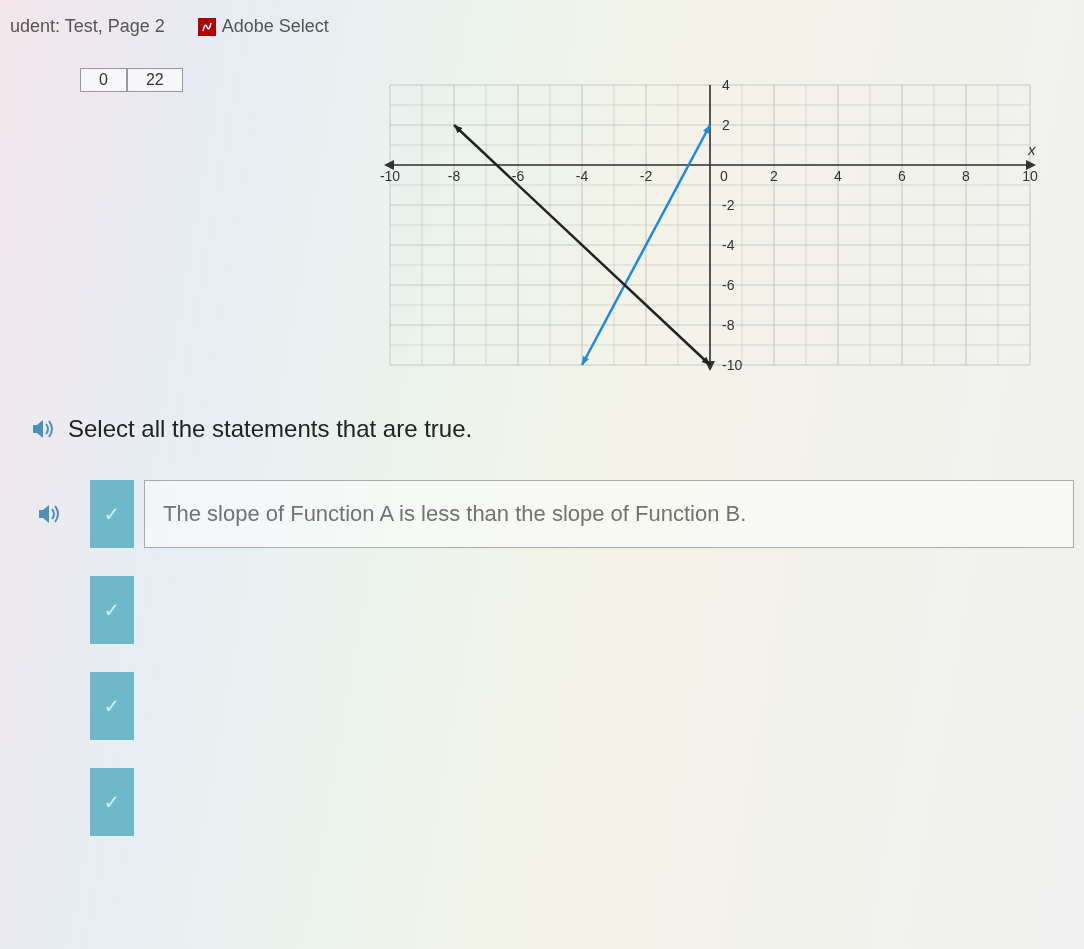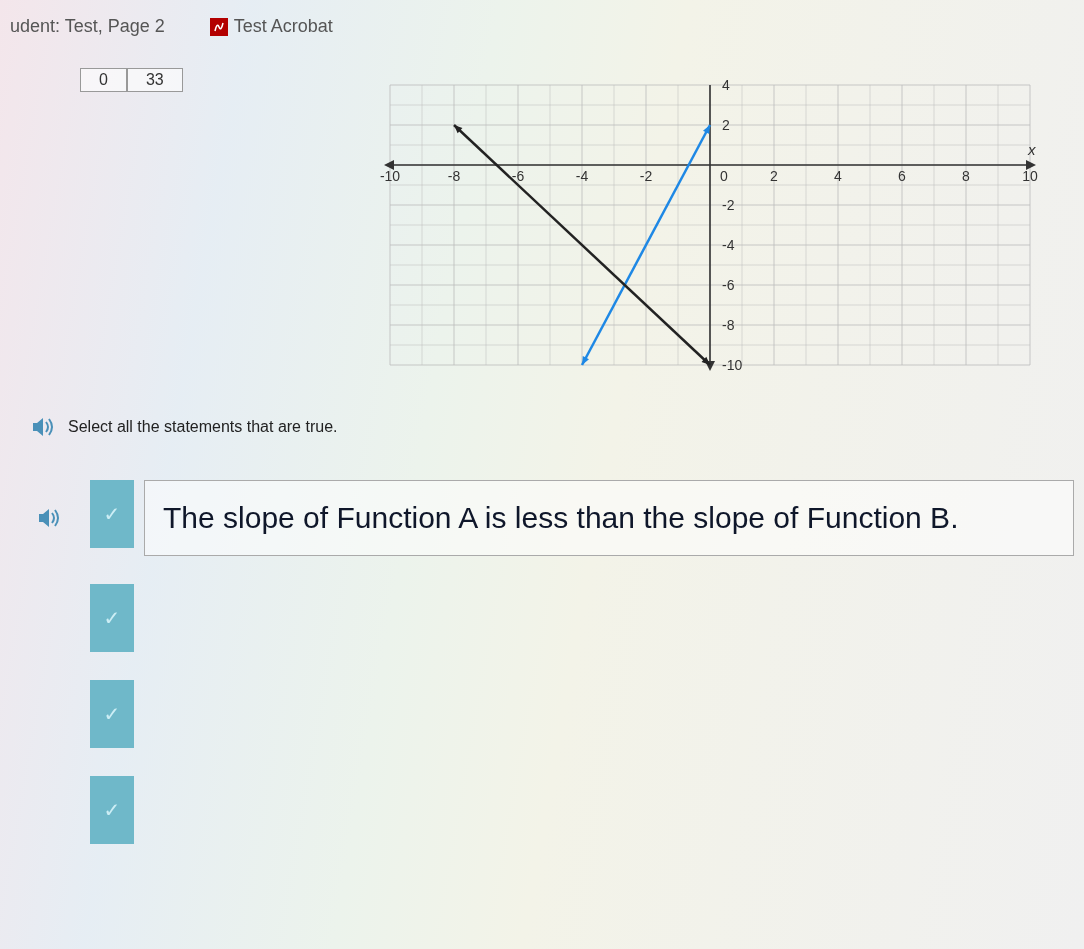--- a/index.html
+++ b/index.html
@@ -7,21 +7,21 @@
     font-family: Arial, sans-serif;
     background: #f0f0f0;
     width: 1084px;
     height: 949px;
     overflow: hidden;
     position: relative;
   }
   .tab-bar {
     display: flex;
     align-items: flex-end;
-    gap: 25px;
+    gap: 13px;
     padding: 12px 0 12px 0;
     font-size: 18px;
     color: #555;
   }
   .tab {
     display: flex;
     align-items: center;
     gap: 6px;
     padding: 4px 10px;
   }
@@ -57,21 +57,21 @@
     height: 300px;
   }
   .chart-svg { width: 100%; height: 100%; }
   .question-row {
     position: absolute;
     left: 30px;
     top: 415px;
     display: flex;
     align-items: center;
     gap: 10px;
-    font-size: 16px;
+    font-size: 24px;
     color: #222;
   }
   .sound-icon {
     width: 28px;
     height: 24px;
     display: inline-flex;
     align-items: center;
     justify-content: center;
     color: #4a90b8;
   }
@@ -101,22 +101,22 @@
     align-items: center;
     justify-content: center;
     color: #cdeef5;
     font-size: 20px;
   }
   .option-body {
     flex: 1;
     border: 1px solid #aaa;
     background: rgba(255,255,255,0.5);
     padding: 20px 18px;
-    font-size: 30px;
-    color: #0f172a;
+    font-size: 22px;
+    color: #737373;
     display: flex;
     align-items: flex-end;
   }
   .option-body .ital { font-style: italic; }
   .gradient-bg {
     position: absolute;
     inset: 0;
     background: linear-gradient(100deg,
       rgba(255,200,220,0.25) 0%,
       rgba(200,230,255,0.25) 20%,
@@ -133,27 +133,27 @@
 <div class="tab-bar">
   <div class="tab">
     <span>udent: Test, Page 2</span>
   </div>
   <div class="tab">
     <span class="acrobat-icon">
       <svg width="14" height="14" viewBox="0 0 14 14">
           <path d="M3 11 Q5 2 7 7 Q9 12 11 3" stroke="#fff" stroke-width="1.5" fill="none"></path>
         </svg>
     </span>
-    <span>Test Acrobat</span>
+    <span>Adobe Select</span>
   </div>
 </div>
 
 <div class="small-cell">
   <div>0</div>
-  <div>33</div>
+  <div>22</div>
 </div>
 
 <div class="chart-area">
   <svg class="chart-svg" id="chart-svg" viewBox="0 0 660 300">
       <line x1="10" y1="10" x2="10" y2="290" stroke="#bbb" stroke-width="0.8"></line>
       <line x1="42" y1="10" x2="42" y2="290" stroke="#bbb" stroke-width="0.5"></line>
       <line x1="74" y1="10" x2="74" y2="290" stroke="#bbb" stroke-width="0.8"></line>
       <line x1="106" y1="10" x2="106" y2="290" stroke="#bbb" stroke-width="0.5"></line>
       <line x1="138" y1="10" x2="138" y2="290" stroke="#bbb" stroke-width="0.8"></line>
       <line x1="170" y1="10" x2="170" y2="290" stroke="#bbb" stroke-width="0.5"></line>

